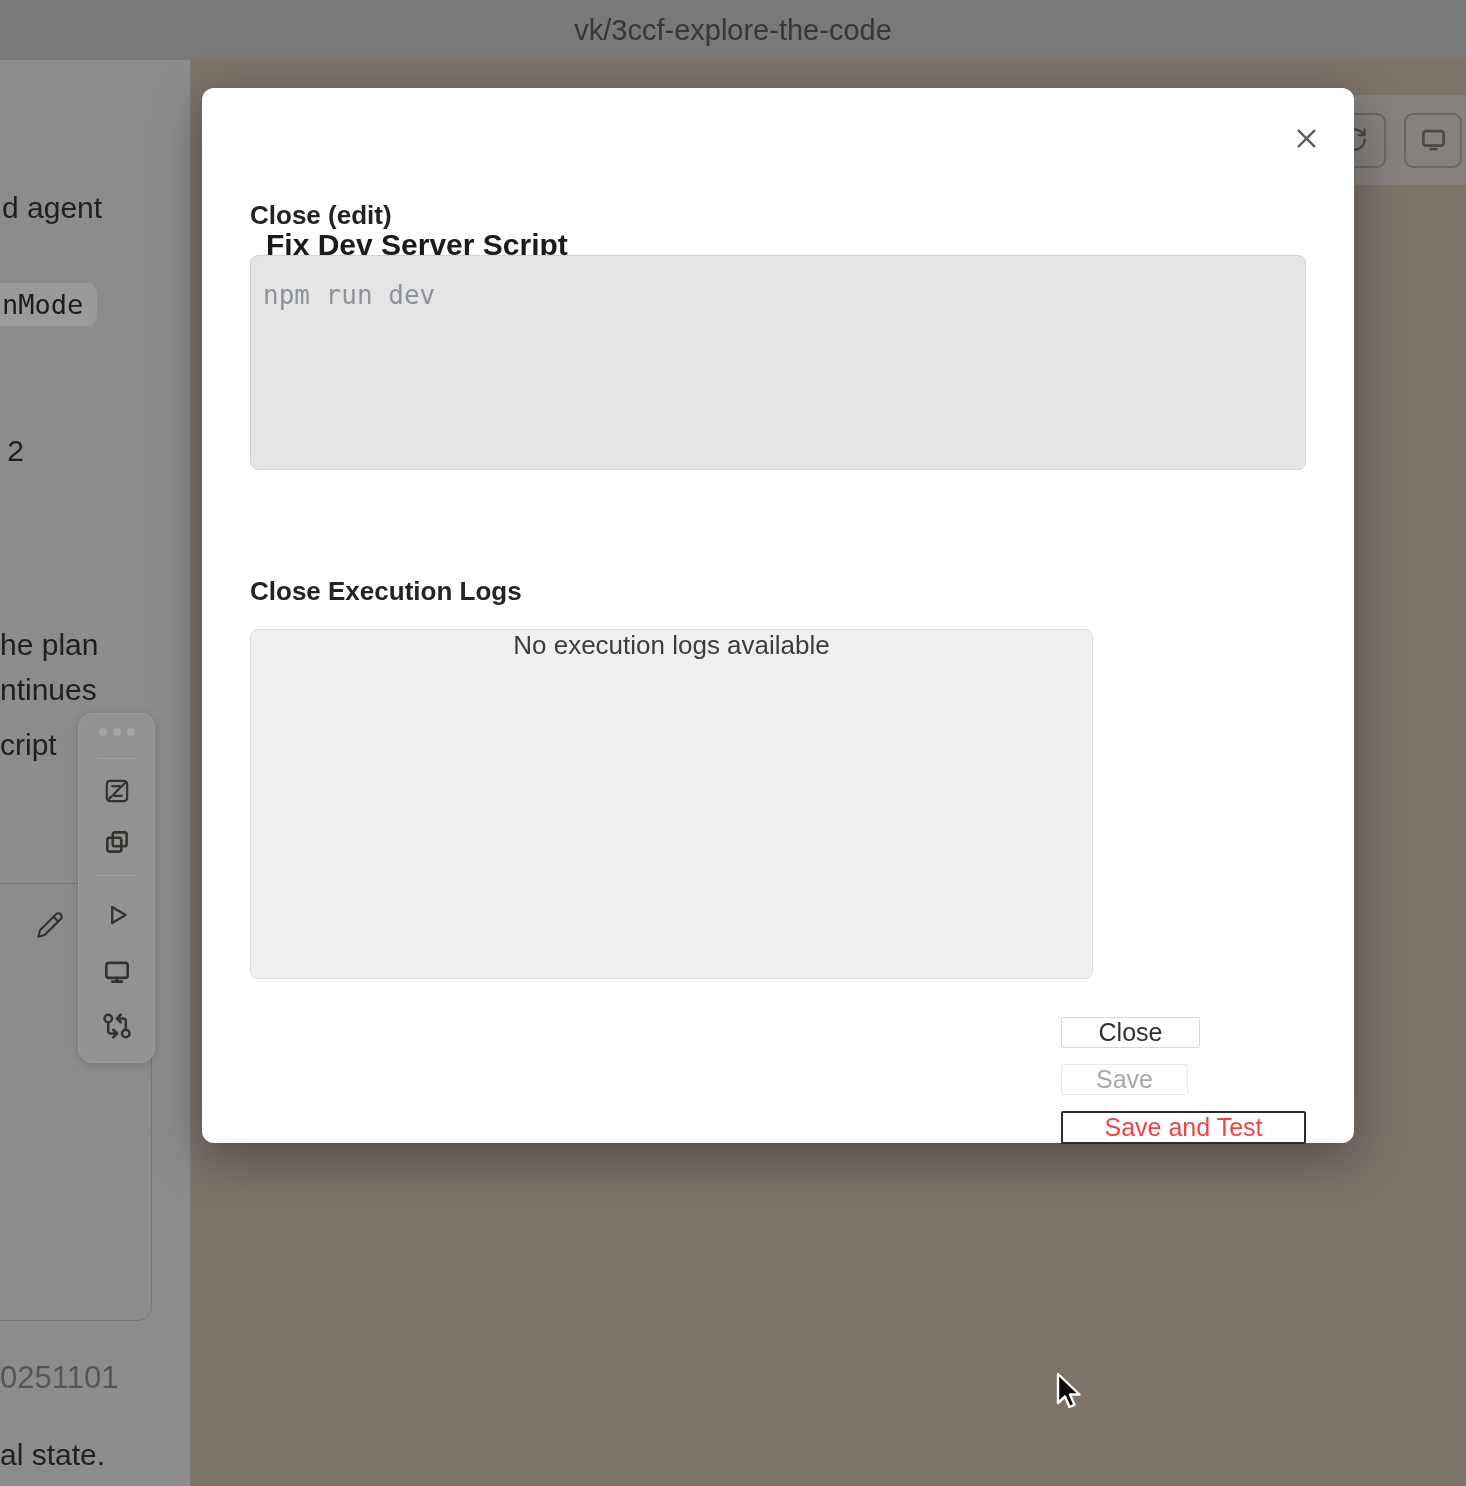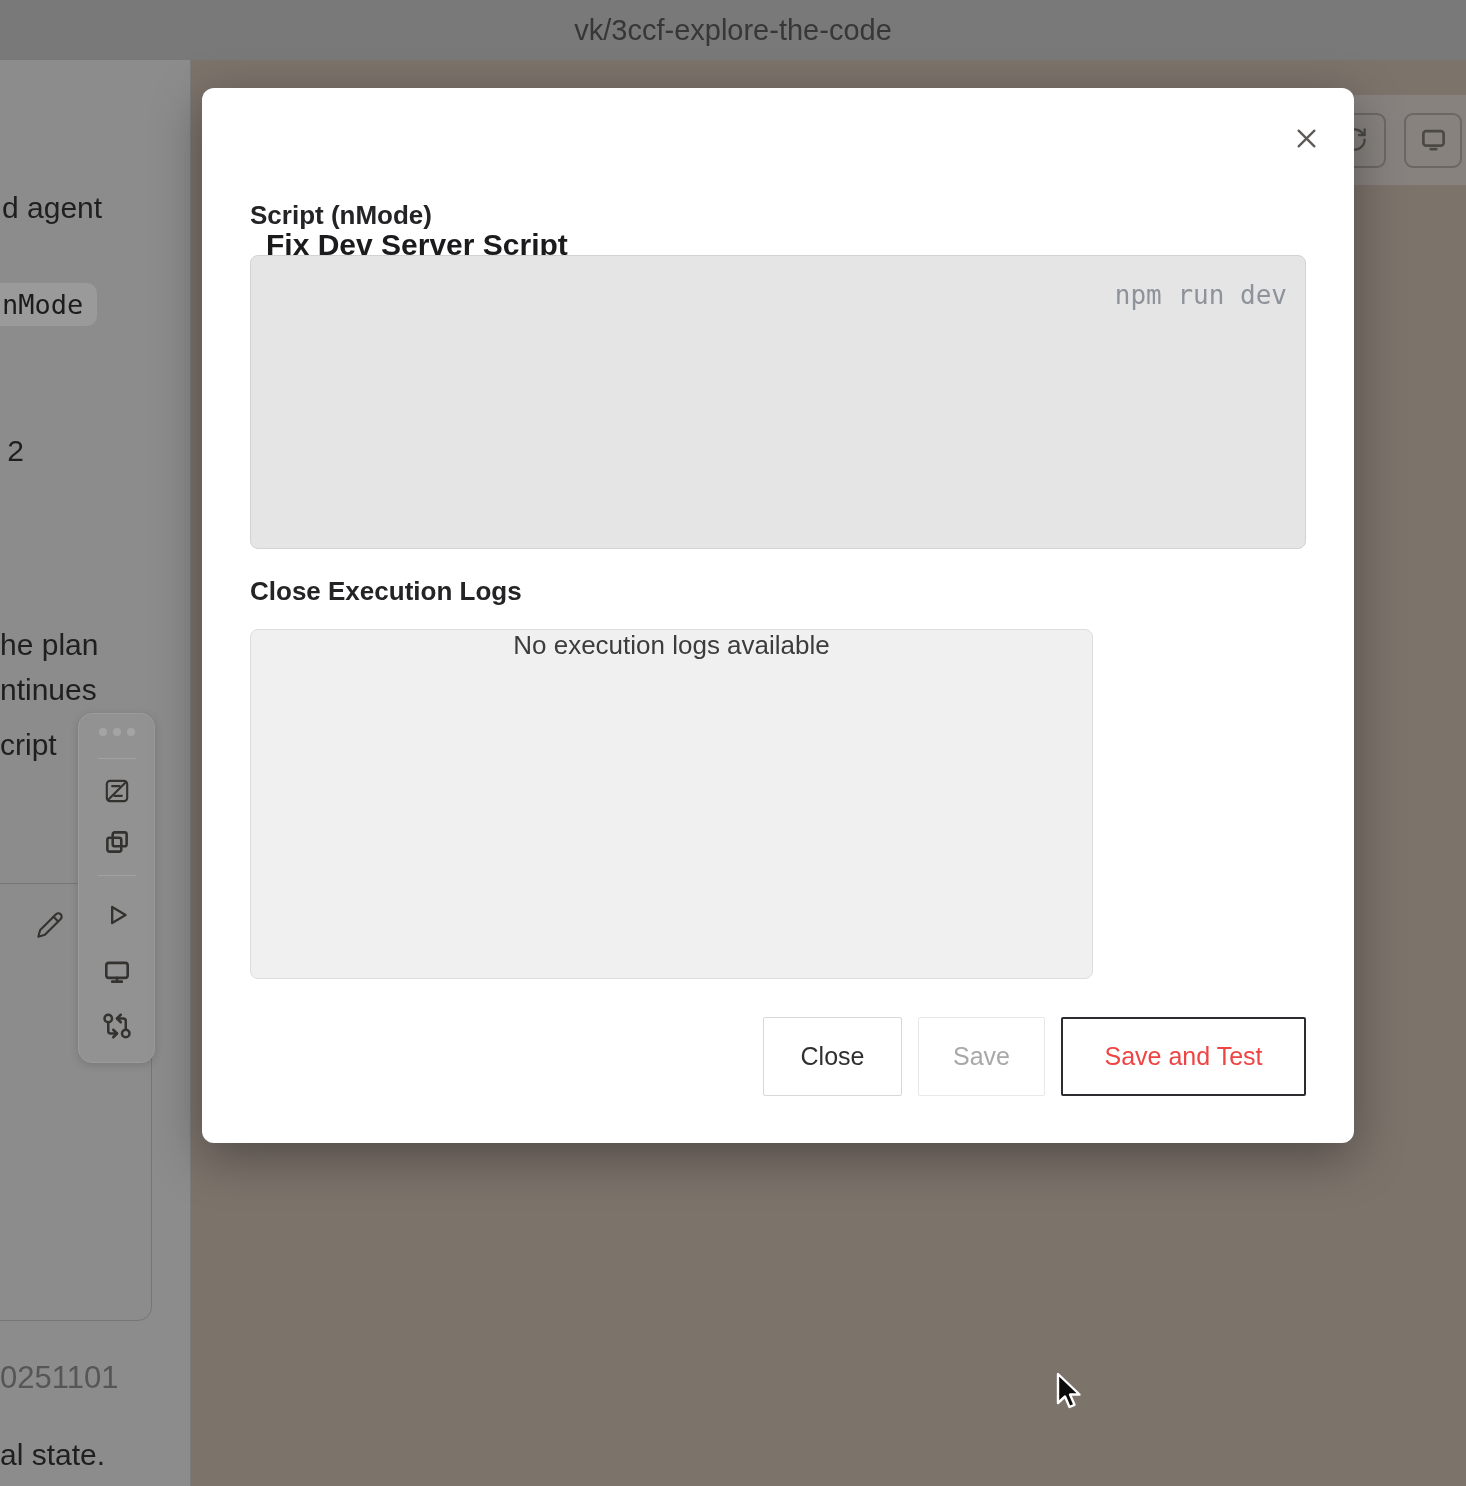--- a/index.html
+++ b/index.html
@@ -61,35 +61,35 @@
   }
   .modal-title{position:absolute;left:48px;top:124px;font-size:30px;font-weight:700;color:#1b1b1d;}
   .modal-close{
     position:absolute;right:30px;top:32px;width:36px;height:36px;border:none;background:transparent;
     display:flex;align-items:center;justify-content:center;cursor:pointer;color:#5d5955;padding:0;
   }
   .field-label{position:absolute;left:48px;font-size:26px;font-weight:700;color:#242426;}
   #script-label{top:112px;}
   #logs-label{top:488px;}
   .script-area{
-    position:absolute;left:48px;top:167px;width:1056px;height:294px;box-sizing:border-box;
+    position:absolute;left:48px;top:167px;width:1056px;height:215px;box-sizing:border-box;
     background:#e5e5e5;border:1px solid #d2d2d2;border-radius:8px;resize:none;
     font-family:"DejaVu Sans Mono",monospace;font-size:26px;color:#3a3f46;
-    padding:24px 18px;outline:none;text-align:right;
+    padding:24px 12px;outline:none;
   }
   .script-area::placeholder{color:#8d929b;}
   .logs-box{
     position:absolute;left:48px;top:541px;width:843px;height:350px;box-sizing:border-box;
     background:#f0f0f0;border:1px solid #dcdcdc;border-radius:8px;
     display:flex;align-items:flex-start;justify-content:center;
   }
   .logs-empty{font-size:26px;color:#3c3c3c;}
   .btn-row{
     position:absolute;right:48px;top:929px;height:79px;
-    display:flex;gap:16px;align-items:stretch;
+    display:flex;gap:16px;align-items:stretch;flex-direction:column;
   }
   .btn{
     box-sizing:border-box;background:#ffffff;font-family:"Liberation Sans",sans-serif;
     font-size:25px;font-weight:500;border-radius:2px;cursor:pointer;
     display:flex;align-items:center;justify-content:center;padding:0;
   }
   #close-btn{width:139px;border:1px solid #d8d8d8;color:#2f2f2f;}
   #save-btn{width:127px;border:1px solid #e8e8e8;color:#a8a8a8;cursor:default;}
   #save-test-btn{width:245px;border:2px solid #2a2c30;color:#ef4444;}
 
@@ -200,21 +200,21 @@
 
   <div class="modal">
     <h2 class="modal-title" style="margin:16px;top:126px;position:absolute;left:48px;top:124px;">Fix Dev Server Script</h2>
     <button class="modal-close">
       <svg width="27" height="27" viewBox="0 0 24 24" fill="none" stroke="#5d5955" stroke-width="2" stroke-linecap="round">
         <path d="M5 5 19 19"></path>
           <path d="M19 5 5 19"></path>
       </svg>
     </button>
 
-    <label class="field-label" id="script-label">Script (nMode)</label>
+    <label class="field-label" id="script-label">Close (edit)</label>
     <textarea class="script-area" placeholder="npm run dev" style=""></textarea>
 
     <label class="field-label" id="logs-label">Close Execution Logs</label>
     <div class="logs-box">
       <span class="logs-empty">No execution logs available</span>
     </div>
 
     <div class="btn-row">
       <button class="btn" id="close-btn">Close</button>
       <button class="btn" id="save-btn" disabled="">Save</button>

